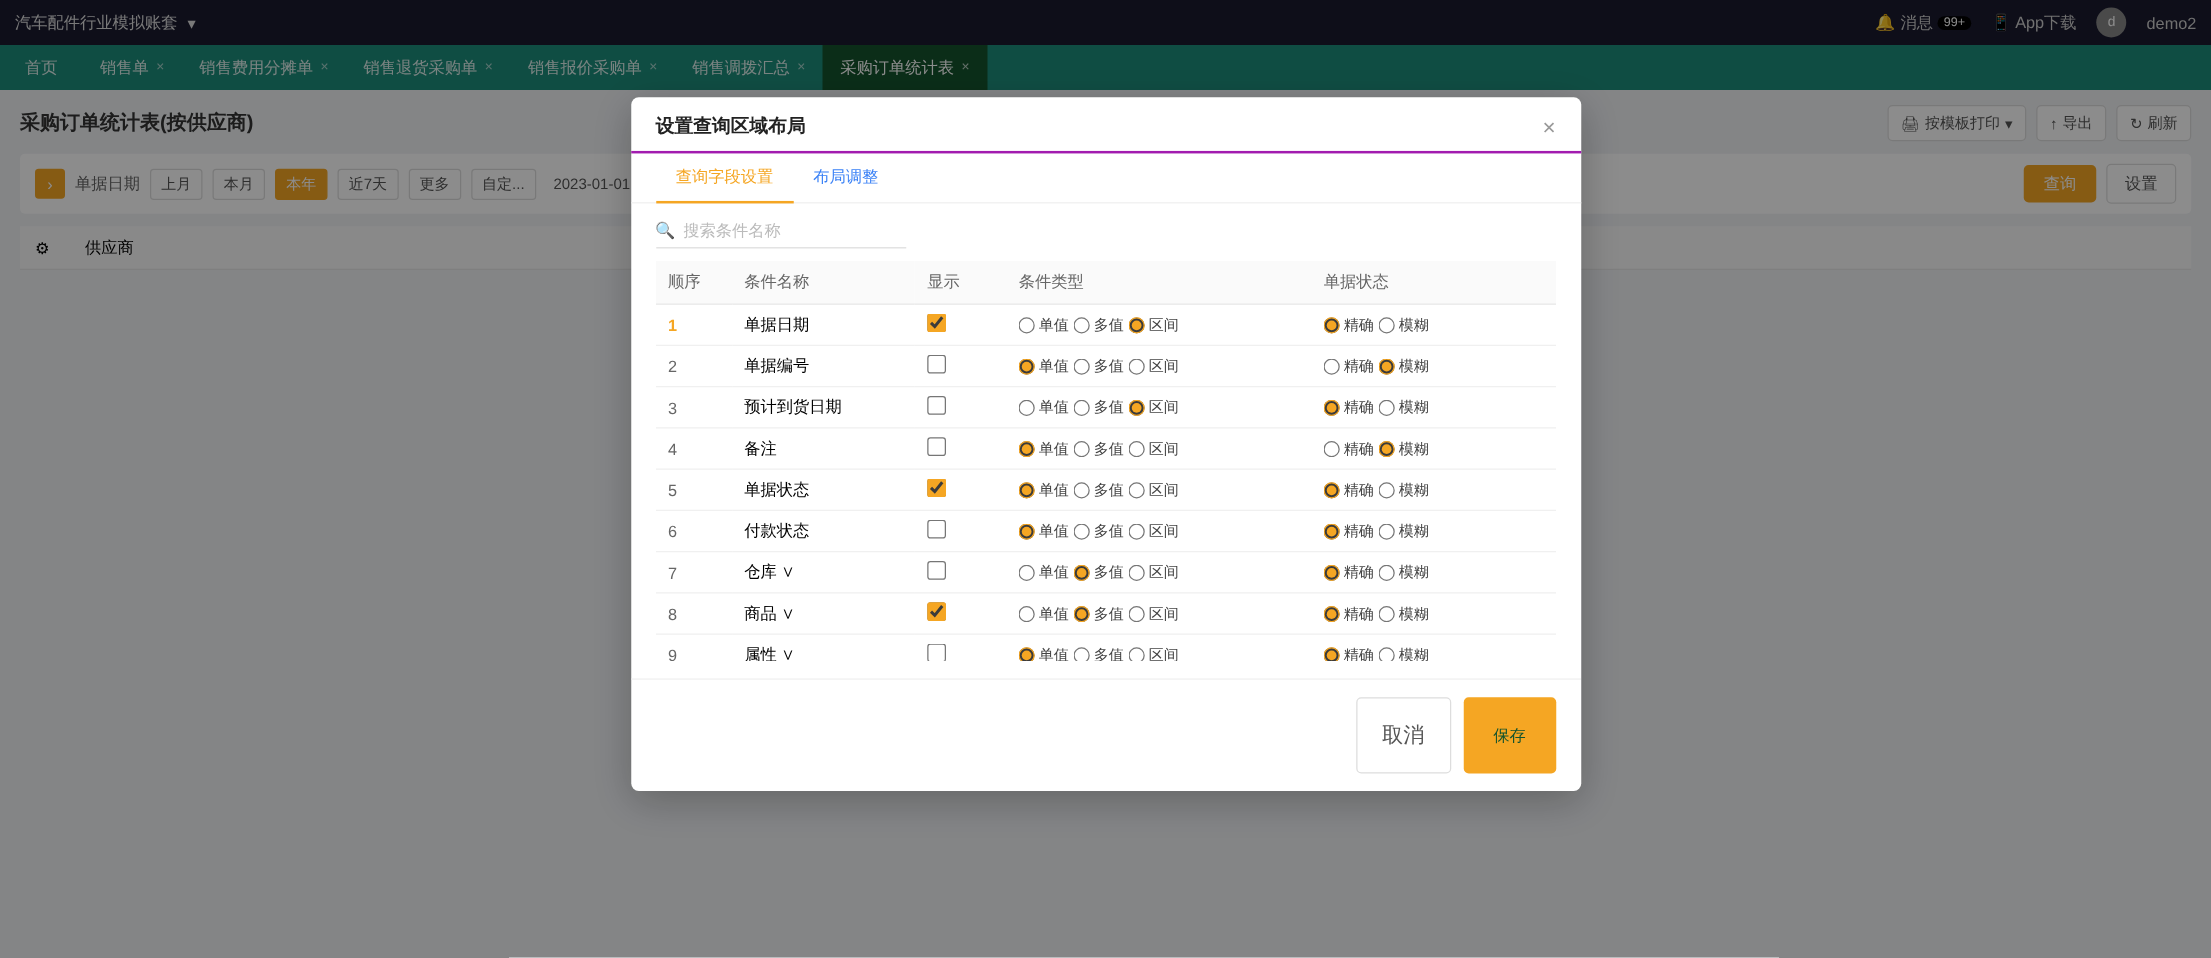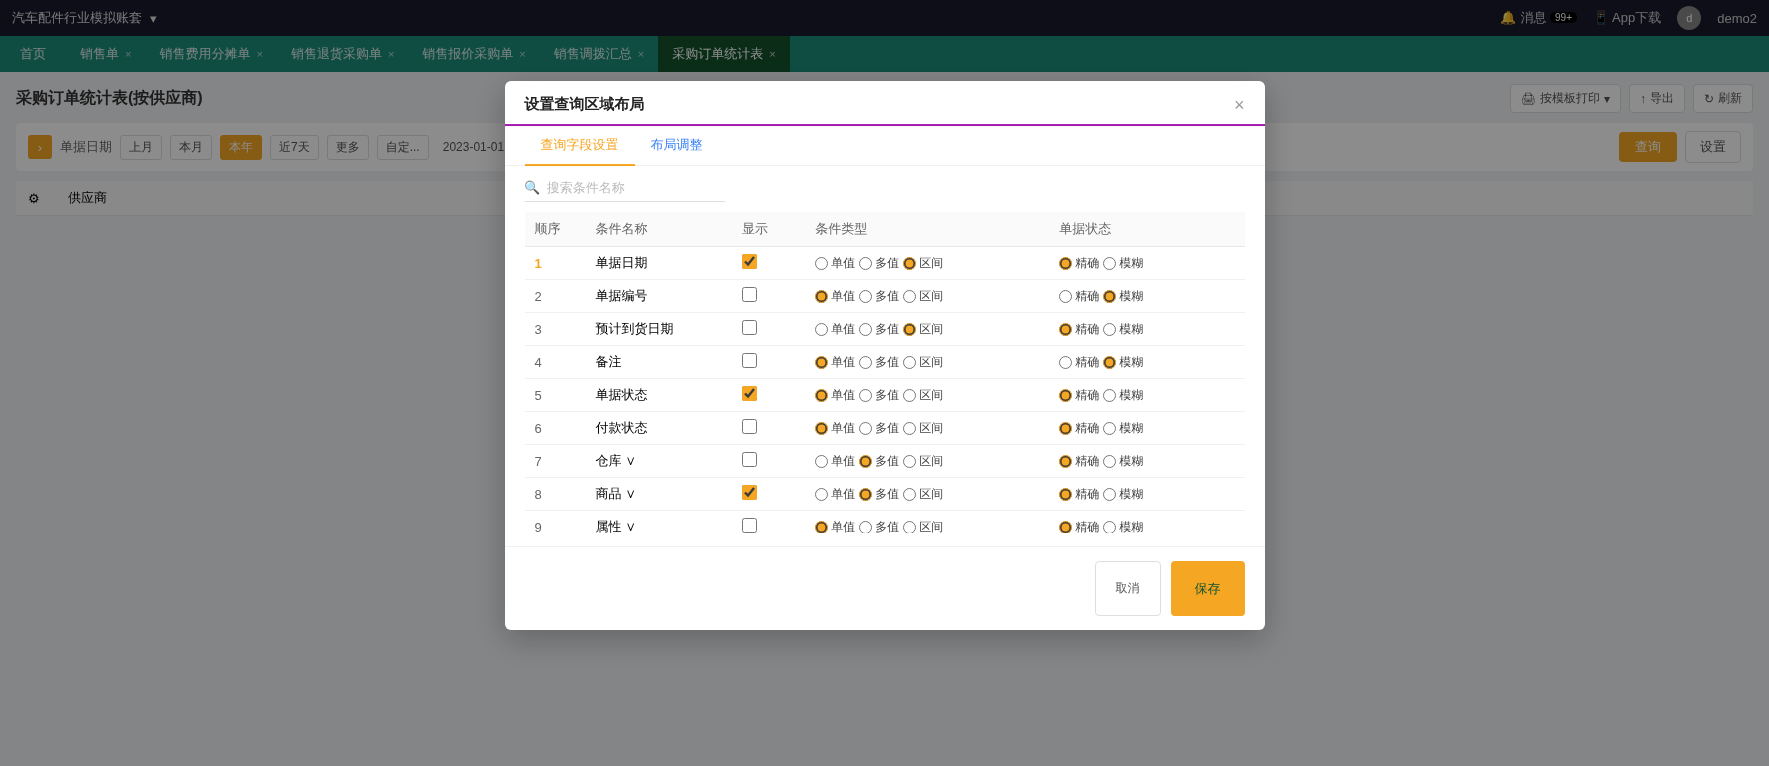--- a/index.html
+++ b/index.html
@@ -199,21 +199,21 @@
     .table-scroll { max-height: 320px; overflow-y: auto; }
 
     
     .dialog-footer {
       display: flex; justify-content: flex-end; gap: 10px;
       padding: 14px 20px;
       border-top: 1px solid #f0f0f0;
     }
     .btn-cancel {
       padding: 18px 20px; border: 1px solid #ddd; border-radius: 4px;
-      background: #fff; color: #555; cursor: pointer; font-size: 12px;
+      background: #fff; color: #555; cursor: pointer; font-size: 17px;
     }
     .btn-save {
       padding: 7px 24px; border: none; border-radius: 4px;
       background: #f5a623; color: #14532d; cursor: pointer; font-size: 13px;
     }
 
     .dot-menu { color: #999; font-size: 16px; cursor: pointer; padding: 0 4px; }
   </style>
 </head>
 <body>

